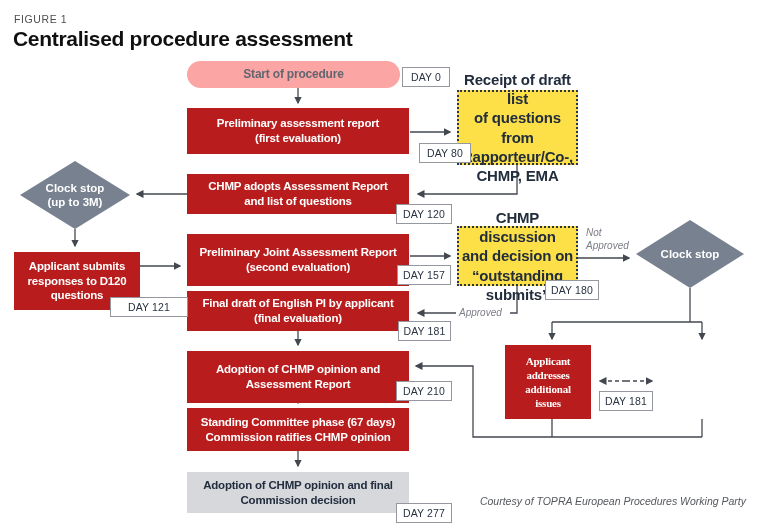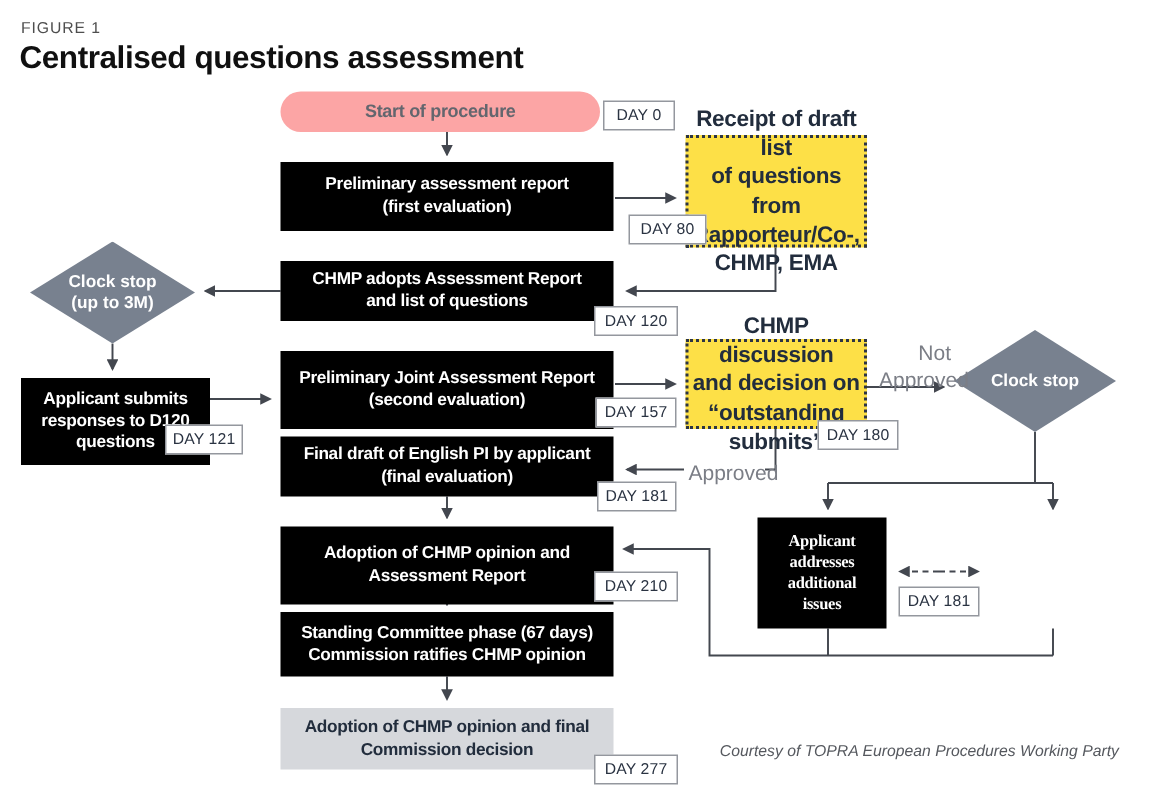--- a/index.html
+++ b/index.html
@@ -16,55 +16,55 @@
     color:#101010;letter-spacing:-.3px;
   }
   .wires{position:absolute;left:0;top:0;z-index:1;}
   .wire{stroke:#43474f;stroke-width:1.3;fill:none;}
   .wire.dashed{stroke-dasharray:4 3;}
   .node{
     position:absolute;z-index:2;display:flex;align-items:center;justify-content:center;
     text-align:center;white-space:pre-line;box-sizing:border-box;
     font-weight:700;font-size:11.5px;line-height:1.28;letter-spacing:-.2px;
   }
-  .dark{background:#000000;color:#ffffff;text-align:center;}
+  .dark{background:#b91c1c;color:#ffffff;text-align:center;}
   .small{font-size:11px;font-family:Liberation Serif, serif;}
   .pill{background:#fca5a5;color:#63666e;border-radius:14px;font-size:12px;}
   .dotted{
     background:#fde047;color:#222d3d;border:2px dotted #2c3444;font-size:15px;
   }
   .lightbox{background:#d6d8dc;color:#222d3d;}
   .diamond{
     position:absolute;z-index:2;display:flex;align-items:center;justify-content:center;
     text-align:center;white-space:pre-line;color:#ffffff;font-weight:700;font-size:11.5px;
     line-height:1.25;background:#78818f;
     clip-path:polygon(50% 0,100% 50%,50% 100%,0 50%);
   }
   .day{
     position:absolute;z-index:5;display:flex;align-items:center;justify-content:center;
     box-sizing:border-box;height:20px;background:#ffffff;border:1px solid #94979e;
     color:#2a3342;font-size:10.5px;font-weight:400;letter-spacing:.1px;
   }
   .edge-label{
-    position:absolute;z-index:4;text-align:right;white-space:pre-line;
-    color:#7b7e86;font-size:14px;line-height:1.25;
+    position:absolute;z-index:4;text-align:left;white-space:pre-line;
+    color:#7b7e86;font-size:10px;line-height:1.25;font-style:italic;
   }
   .edge-label.onwire{background:#ffffff;padding:0 3px;}
   .credit{
     position:absolute;z-index:2;right:34px;top:495px;font-style:italic;
     color:#55585e;font-size:10.5px;
   }
 </style>
 </head>
 <body>
 
 <div class="canvas">
 
   <div class="fig-label">FIGURE 1</div>
-  <h1 class="title">Centralised questions assessment</h1>
+  <h1 class="title">Centralised procedure assessment</h1>
 
   <svg class="wires" width="780" height="529" viewBox="0 0 780 529">
     <defs>
       <marker id="ah" markerWidth="6" markerHeight="6" refX="5" refY="3" orient="auto">
         <path d="M0,0 L6,3 L0,6 z" fill="#43474f"></path>
       </marker>
     </defs>
     <path class="wire" d="M298 88 V103" marker-end="url(#ah)"></path>
     <path class="wire" d="M410 132 H450" marker-end="url(#ah)"></path>
     <path class="wire" d="M517 165 V194 H418" marker-end="url(#ah)"></path>
@@ -103,21 +103,21 @@
   <div class="node dark" style="left:187px;top:174px;width:222px;height:40px">CHMP adopts Assessment Report
 and list of questions</div>
   <div class="day" style="left:396px;top:204px;width:56px">DAY 120</div>
 
   <div class="diamond" style="left:20px;top:161px;width:110px;height:68px">Clock stop
 (up to 3M)</div>
 
   <div class="node dark" style="left:14px;top:252px;width:126px;height:58px">Applicant submits
 responses to D120
 questions</div>
-  <div class="day" style="left:110px;top:283px;width:52px">DAY 121</div>
+  <div class="day" style="left:110px;top:297px;width:78px">DAY 121</div>
 
   <div class="node dark" style="left:187px;top:234px;width:222px;height:52px">Preliminary Joint Assessment Report
 (second evaluation)</div>
   <div class="day" style="left:397px;top:265px;width:54px">DAY 157</div>
 
   <div class="node dotted" style="left:457px;top:226px;width:121px;height:60px">CHMP discussion
 and decision on
 “outstanding submits”</div>
   <div class="day" style="left:545px;top:280px;width:54px">DAY 180</div>
 

